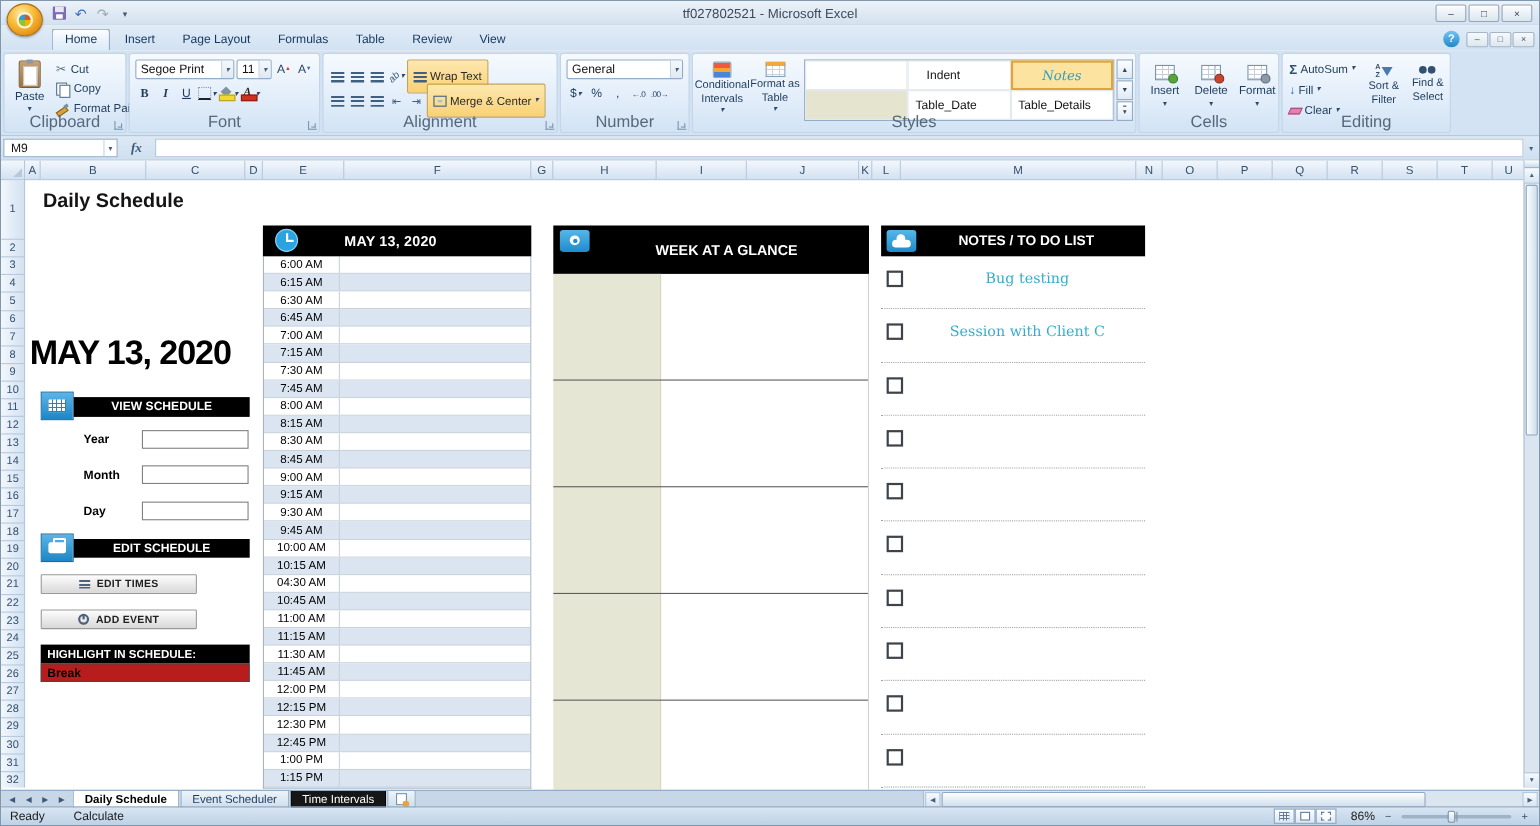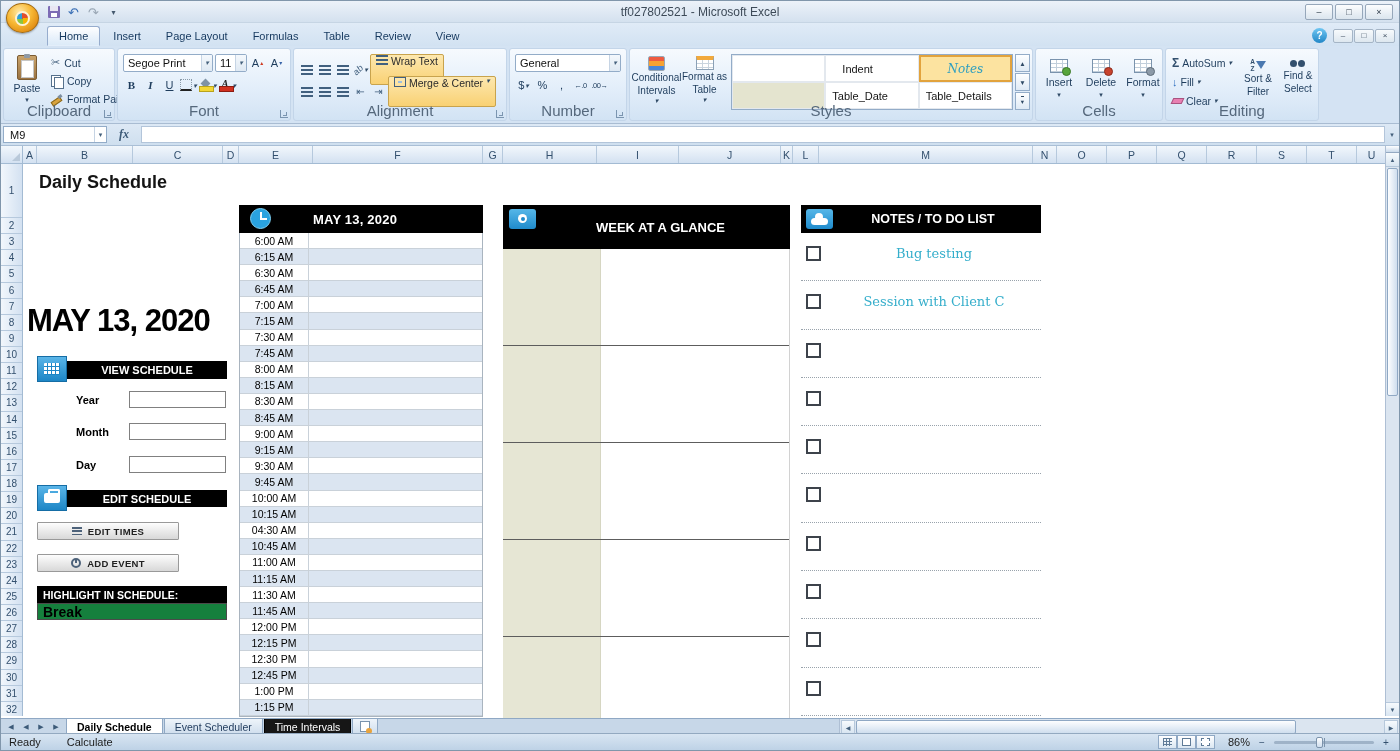--- a/index.html
+++ b/index.html
@@ -69,21 +69,21 @@
 .fill-ico{position:relative;width:13px;height:13px}
 .fill-ico::before{content:"";position:absolute;left:3px;top:1px;width:7px;height:7px;background:#7f93a6;transform:rotate(45deg)}
 .fill-ico::after{content:"";position:absolute;left:0;bottom:0;width:13px;height:4px;background:#f3d735;border:1px solid #b9a31c}
 .fcolor-ico{position:relative;width:13px;height:13px;font-family:"Liberation Serif",serif;font-weight:bold;font-size:10px;color:#222;text-align:center;line-height:9px}
 .fcolor-ico::after{content:"";position:absolute;left:0;bottom:0;width:13px;height:4px;background:#d03020;border:1px solid #8d1d12}
 
 .arow{position:absolute;left:4px;display:flex;align-items:center;gap:1px}
 .arow.r1{top:5px}.arow.r2{top:27px}
 .bars{width:12px;height:10px;background:repeating-linear-gradient(to bottom,#41607f 0 2px,transparent 2px 4px)}
 .orient{font-size:9px;color:#41607f;transform:rotate(-45deg);display:inline-block;font-style:italic}
-.hlbtn{height:31px;display:flex;gap:3px;padding:0 5px;font-size:10.5px;color:#2b2b2b;border:1px solid #c8a34d;border-radius:2px;background:linear-gradient(#fde8b0,#f9d173);white-space:nowrap}
+.hlbtn{height:31px;display:flex;align-items:center;gap:3px;padding:0 5px;font-size:10.5px;color:#2b2b2b;border:1px solid #c8a34d;border-radius:2px;background:linear-gradient(#fde8b0,#f9d173);white-space:nowrap}
 .indent-g{font-size:10px;color:#41607f}
 .merge-ico{width:12px;height:10px;border:1px solid #41607f;position:relative}
 .merge-ico::before{content:"";position:absolute;left:3px;top:3px;right:3px;bottom:3px;background:#9fc0de}
 
 .numrow{position:absolute;left:5px;display:flex;align-items:center;gap:2px}
 .numrow.r1{top:5px}.numrow.r2{top:27px}
 .combo.general{width:106px}
 .mini-txt{font-size:7.5px;letter-spacing:-.5px}
 
 .bigbtn{position:absolute;top:4px;width:47px;height:62px;display:flex;flex-direction:column;align-items:center;padding-top:3px;gap:1px;font-size:10px;color:#1e3c5c;text-align:center;line-height:1.15}
@@ -152,21 +152,21 @@
 .bar-hl{left:14px;top:422px;width:190px;height:17px;font-size:10.5px;padding-left:6px}
 .vfields{position:absolute;left:14px;top:224px;width:190px}
 .vfield{position:relative;height:32.4px}
 .flabel{position:absolute;left:39px;top:6px;font-size:11px;font-weight:bold;color:#000}
 .fbox{position:absolute;left:92px;top:3px;width:97px;height:17px;background:#fff;border:1px solid #808080}
 .graybtn{position:absolute;left:14px;width:142px;height:18px;border:1px solid #999;border-radius:1px;background:linear-gradient(#fdfdfd,#d8d8d8);display:flex;align-items:center;justify-content:center;gap:6px;font-size:9.5px;font-weight:bold;color:#222;letter-spacing:.3px}
 .bt-edit{top:358px}.bt-add{top:390px}
 .list-ico{width:10px;height:8px;background:repeating-linear-gradient(to bottom,#4d627a 0 2px,transparent 2px 3.5px)}
 .clock-s{width:10px;height:10px;border:2px solid #4d627a;border-radius:50%;position:relative}
 .clock-s::before{content:"";position:absolute;left:2px;top:0;width:2px;height:3px;background:#4d627a}
-.hlval{position:absolute;left:14px;top:439px;width:190px;height:17px;background:#15803d;border:1px solid #4a4a4a;font-size:14px;font-weight:bold;display:flex;align-items:center;padding-left:5px;color:#000}
+.hlval{position:absolute;left:14px;top:439px;width:190px;height:17px;background:#b91c1c;border:1px solid #4a4a4a;font-size:11px;font-weight:bold;display:flex;align-items:center;padding-left:5px;color:#000}
 
 .sched{position:absolute;left:216px;top:41px;width:244px}
 .sched-head{height:28px;background:#000;display:flex;align-items:center;position:relative}
 .clock-b{position:absolute;left:11px;top:3px;width:21px;height:21px;border-radius:50%;background:#2aa3e0;border:1px solid #7fd0f2}
 .clock-b::before{content:"";position:absolute;left:9px;top:3px;width:2px;height:8px;background:#fff}
 .clock-b::after{content:"";position:absolute;left:10px;top:9px;width:6px;height:2px;background:#fff}
 .stitle{margin-left:74px;font-size:13px;font-weight:bold;color:#fff;letter-spacing:.2px}
 .times{border:1px solid #a9b4bf;border-top:none}
 .trow{display:flex;height:16.1px;border-bottom:1px solid #c9d1d9;background:#fff}
 .trow.alt{background:#dbe5f1}

